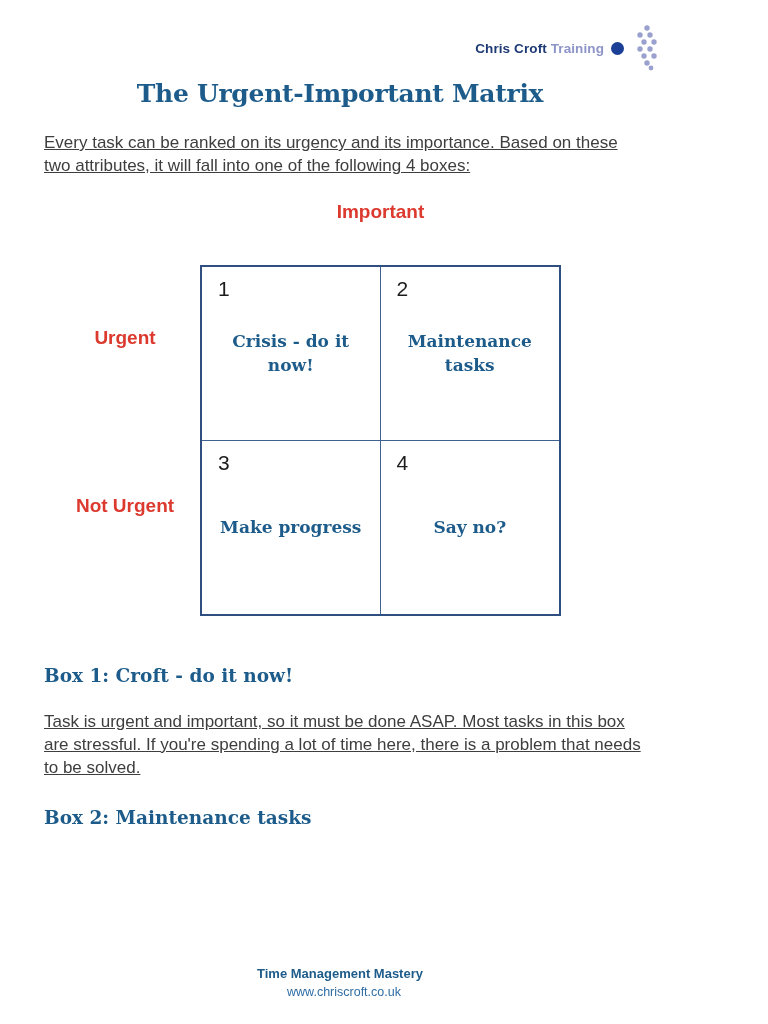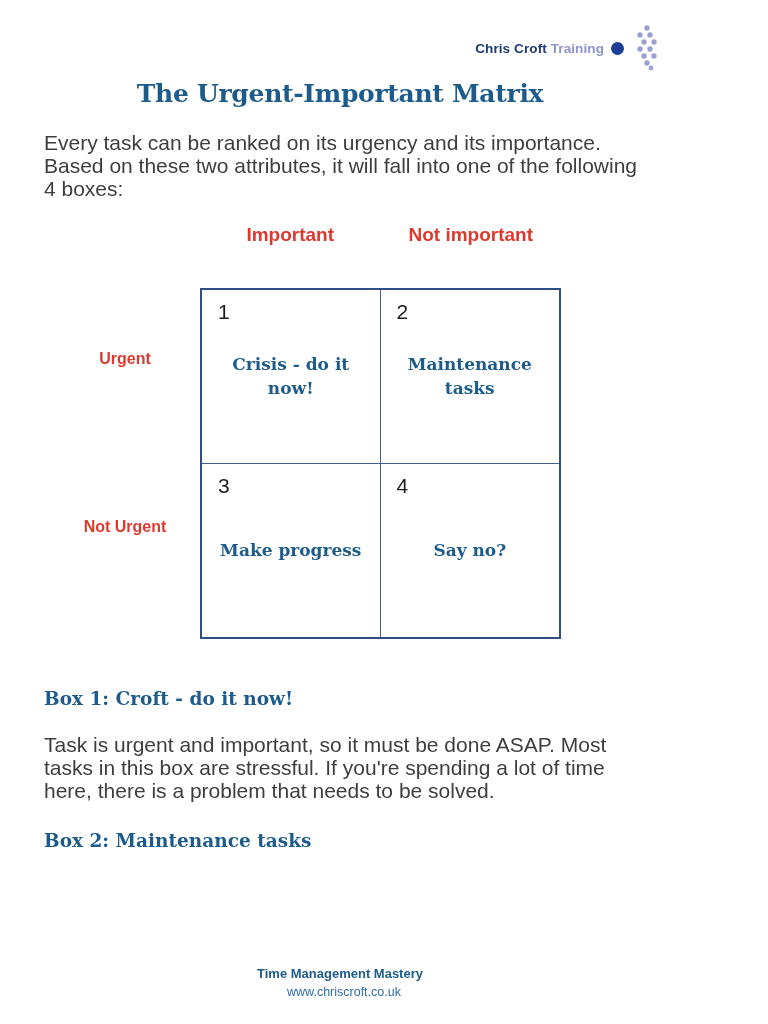--- a/index.html
+++ b/index.html
@@ -21,33 +21,33 @@
   .logo-light{color:var(--logo_light);font-weight:600;}
   .logo-dot{width:13px;height:13px;border-radius:50%;background:var(--logo_dot);}
   .logo-dots{display:block;}
   
   .title{
     padding-top:79px;text-align:center;font-family:"DejaVu Serif","Liberation Serif",serif;
     font-weight:700;font-size:25px;letter-spacing:-0.3px;color:var(--heading_blue);
   }
   
   .para{
-    margin:24px 34px 0 44px;font-size:21px;line-height:23px;color:var(--body_text);
+    margin:24px 34px 0 44px;font-size:17px;line-height:23px;color:var(--body_text);text-decoration:underline;
   }
   .intro{margin-top:23px;}
   
   .matrix-area{position:relative;height:460px;}
   .col-labels{
     position:absolute;top:24px;left:200px;width:361px;display:flex;
     color:var(--accent_red);font-weight:700;font-size:19px;
   }
   .col-labels span{flex:1;text-align:center;}
   .row-label{
     position:absolute;left:25px;width:200px;text-align:center;
-    color:var(--accent_red);font-weight:700;font-size:16px;
+    color:var(--accent_red);font-weight:700;font-size:19px;
   }
   .row-label.urgent{top:150px;}
   .row-label.not-urgent{top:318px;}
   .grid{
     position:absolute;top:88px;left:200px;width:361px;height:351px;
     border:2px solid var(--border_navy);display:grid;
     grid-template-columns:1fr 1fr;grid-template-rows:1fr 1fr;background:#fff;
   }
   .cell{position:relative;display:flex;align-items:center;justify-content:center;}
   .cell-1{border-right:1px solid var(--grid_line);border-bottom:1px solid var(--grid_line);}
@@ -100,21 +100,20 @@
   </div>
 
   <h1 class="title">The Urgent-Important Matrix</h1>
 
   <p class="para intro">Every task can be ranked on its urgency and its importance. Based on these two attributes, it will fall into one of the following 4 boxes:</p>
 
   <div class="matrix-area">
 
     <div class="col-labels">
       <span>Important</span>
-      <span>Not important</span>
     </div>
 
     <div class="row-label urgent">Urgent</div>
     <div class="row-label not-urgent">Not Urgent</div>
 
     <div class="grid">
       <div class="cell cell-1">
         <span class="cell-num">1</span>
         <span class="cell-label">Crisis - do it now!</span>
       </div>

